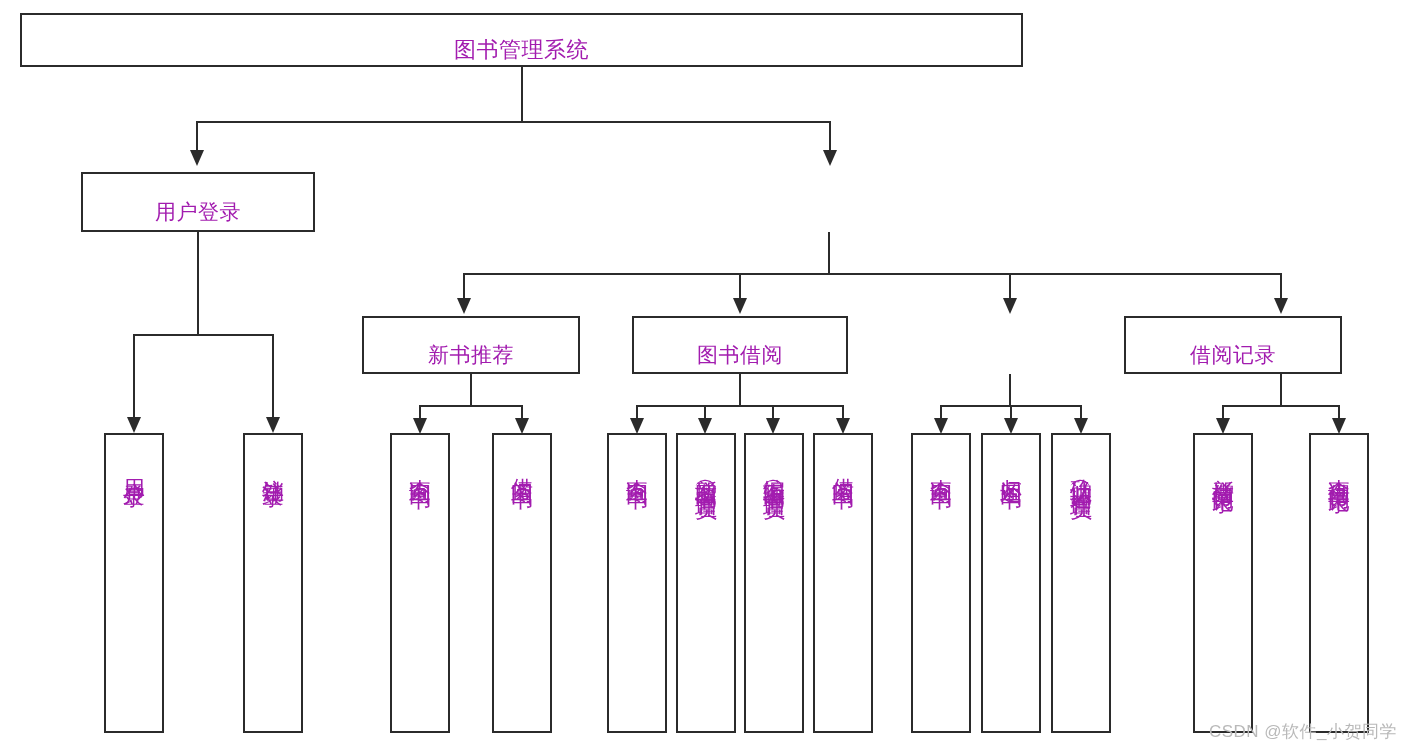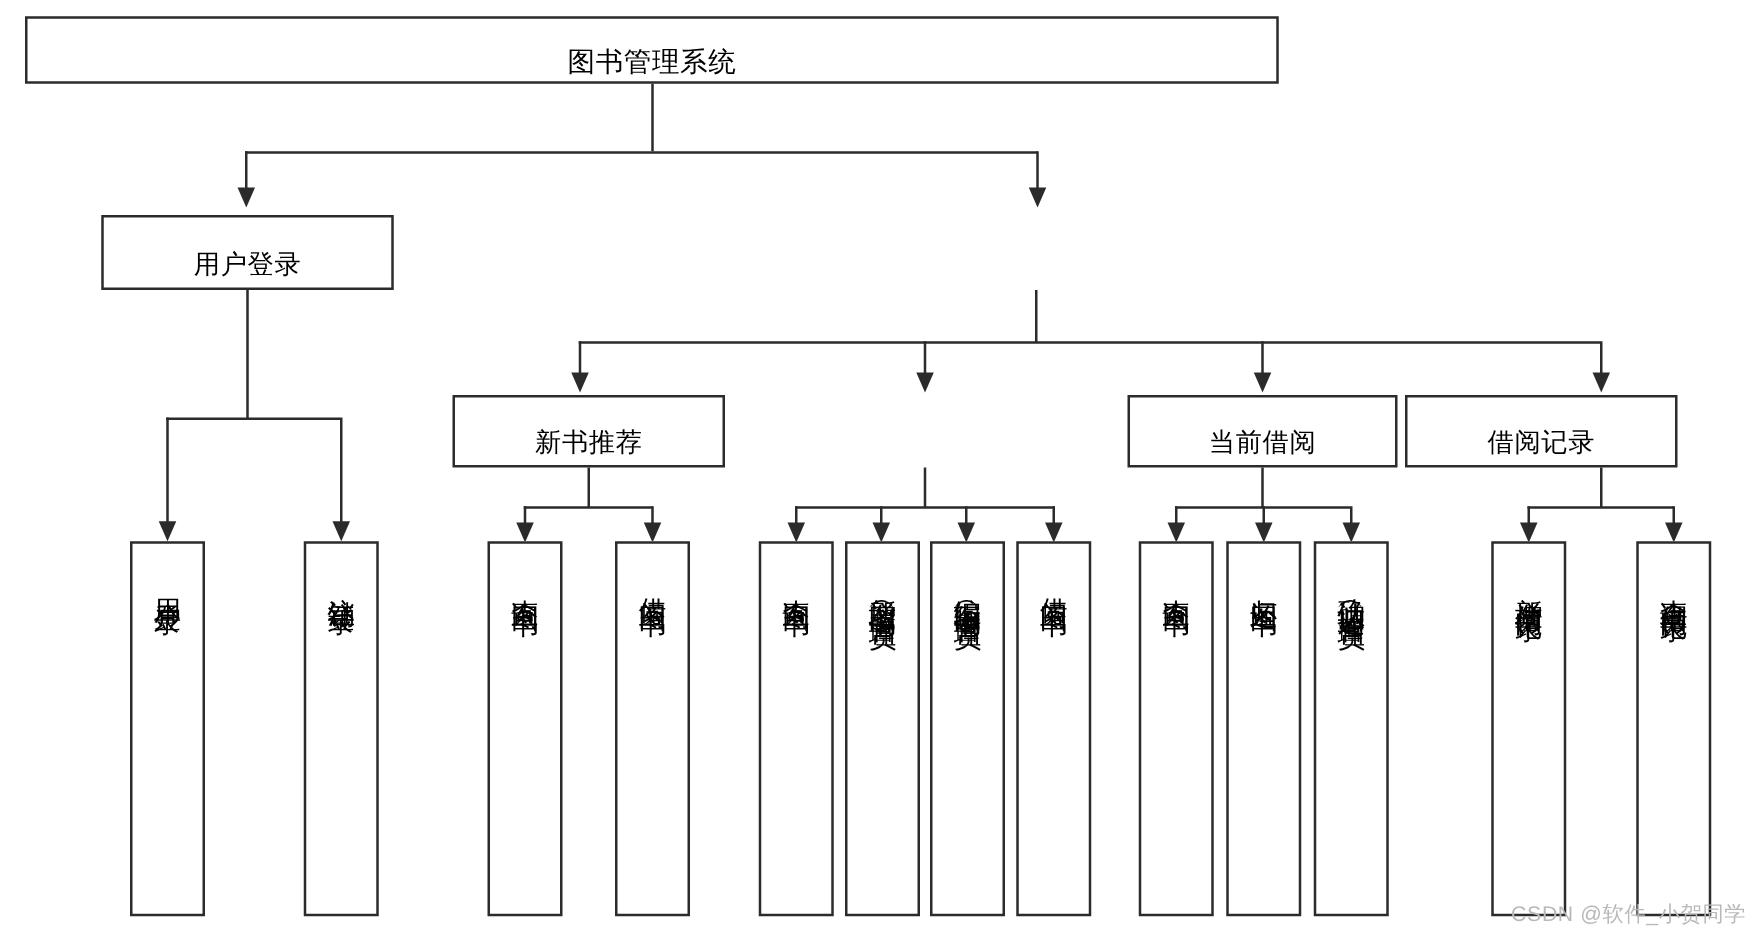--- a/index.html
+++ b/index.html
@@ -26,21 +26,21 @@
     display: flex;
     align-items: center;
     justify-content: center;
     color: #2b2b2b;
   }
   .node .label {
     font-size: 21px;
     line-height: 1.15;
     letter-spacing: 0.5px;
     white-space: nowrap;
-    color: #000000;
+    color: #a21caf;
     margin-top: 20px;
   }
   
   .node.h .label { font-size: 21px; }
   #node-root .label { font-size: 22px; }
 
   
   .node.leaf {
     align-items: flex-start;
     justify-content: center;
@@ -125,22 +125,22 @@
 
   <div class="vline" style="left:1009px; top:273px; height:26px;"></div>
   <div class="arrow" style="left:1003px; top:298px;"></div>
 
   <div class="vline" style="left:1280px; top:273px; height:26px;"></div>
   <div class="arrow" style="left:1274px; top:298px;"></div>
 
   <div class="node h" style="left:362px; top:316px; width:218px; height:58px;">
     <span class="label">新书推荐</span>
   </div>
-  <div class="node h" style="left:902px; top:316px; width:216px; height:58px;">
-    <span class="label">当前借阅</span>
+  <div class="node h" style="left:632px; top:316px; width:216px; height:58px;">
+    <span class="label">图书借阅</span>
   </div>
   <div class="node h" style="left:1124px; top:316px; width:218px; height:58px;">
     <span class="label">借阅记录</span>
   </div>
 
   <div class="vline" style="left:470px; top:374px; height:32px;"></div>
   <div class="hline" style="left:419px; top:405px; width:103px;"></div>
   <div class="vline" style="left:419px; top:405px; height:14px;"></div>
   <div class="arrow" style="left:413px; top:418px;"></div>
   <div class="vline" style="left:521px; top:405px; height:14px;"></div>

